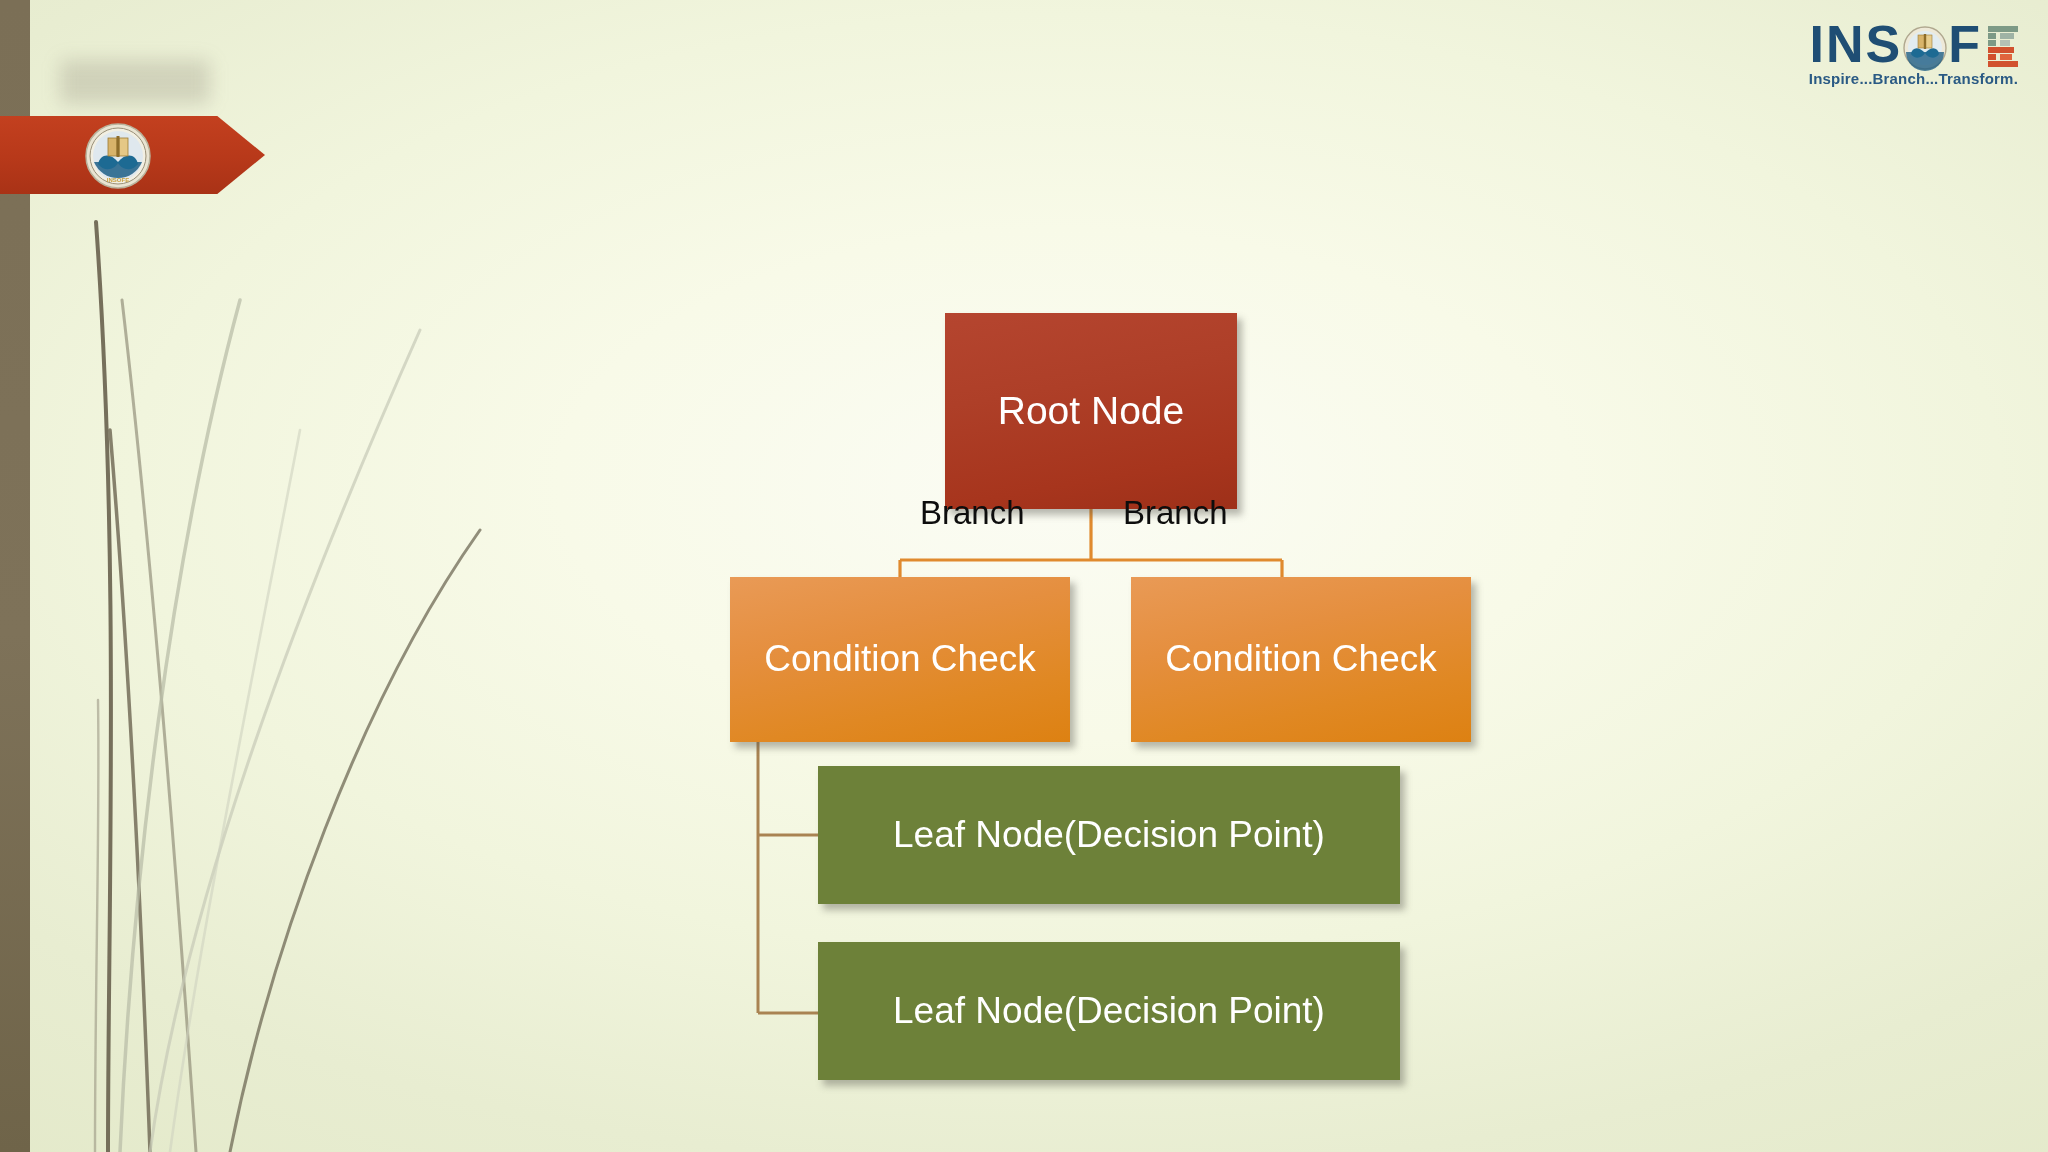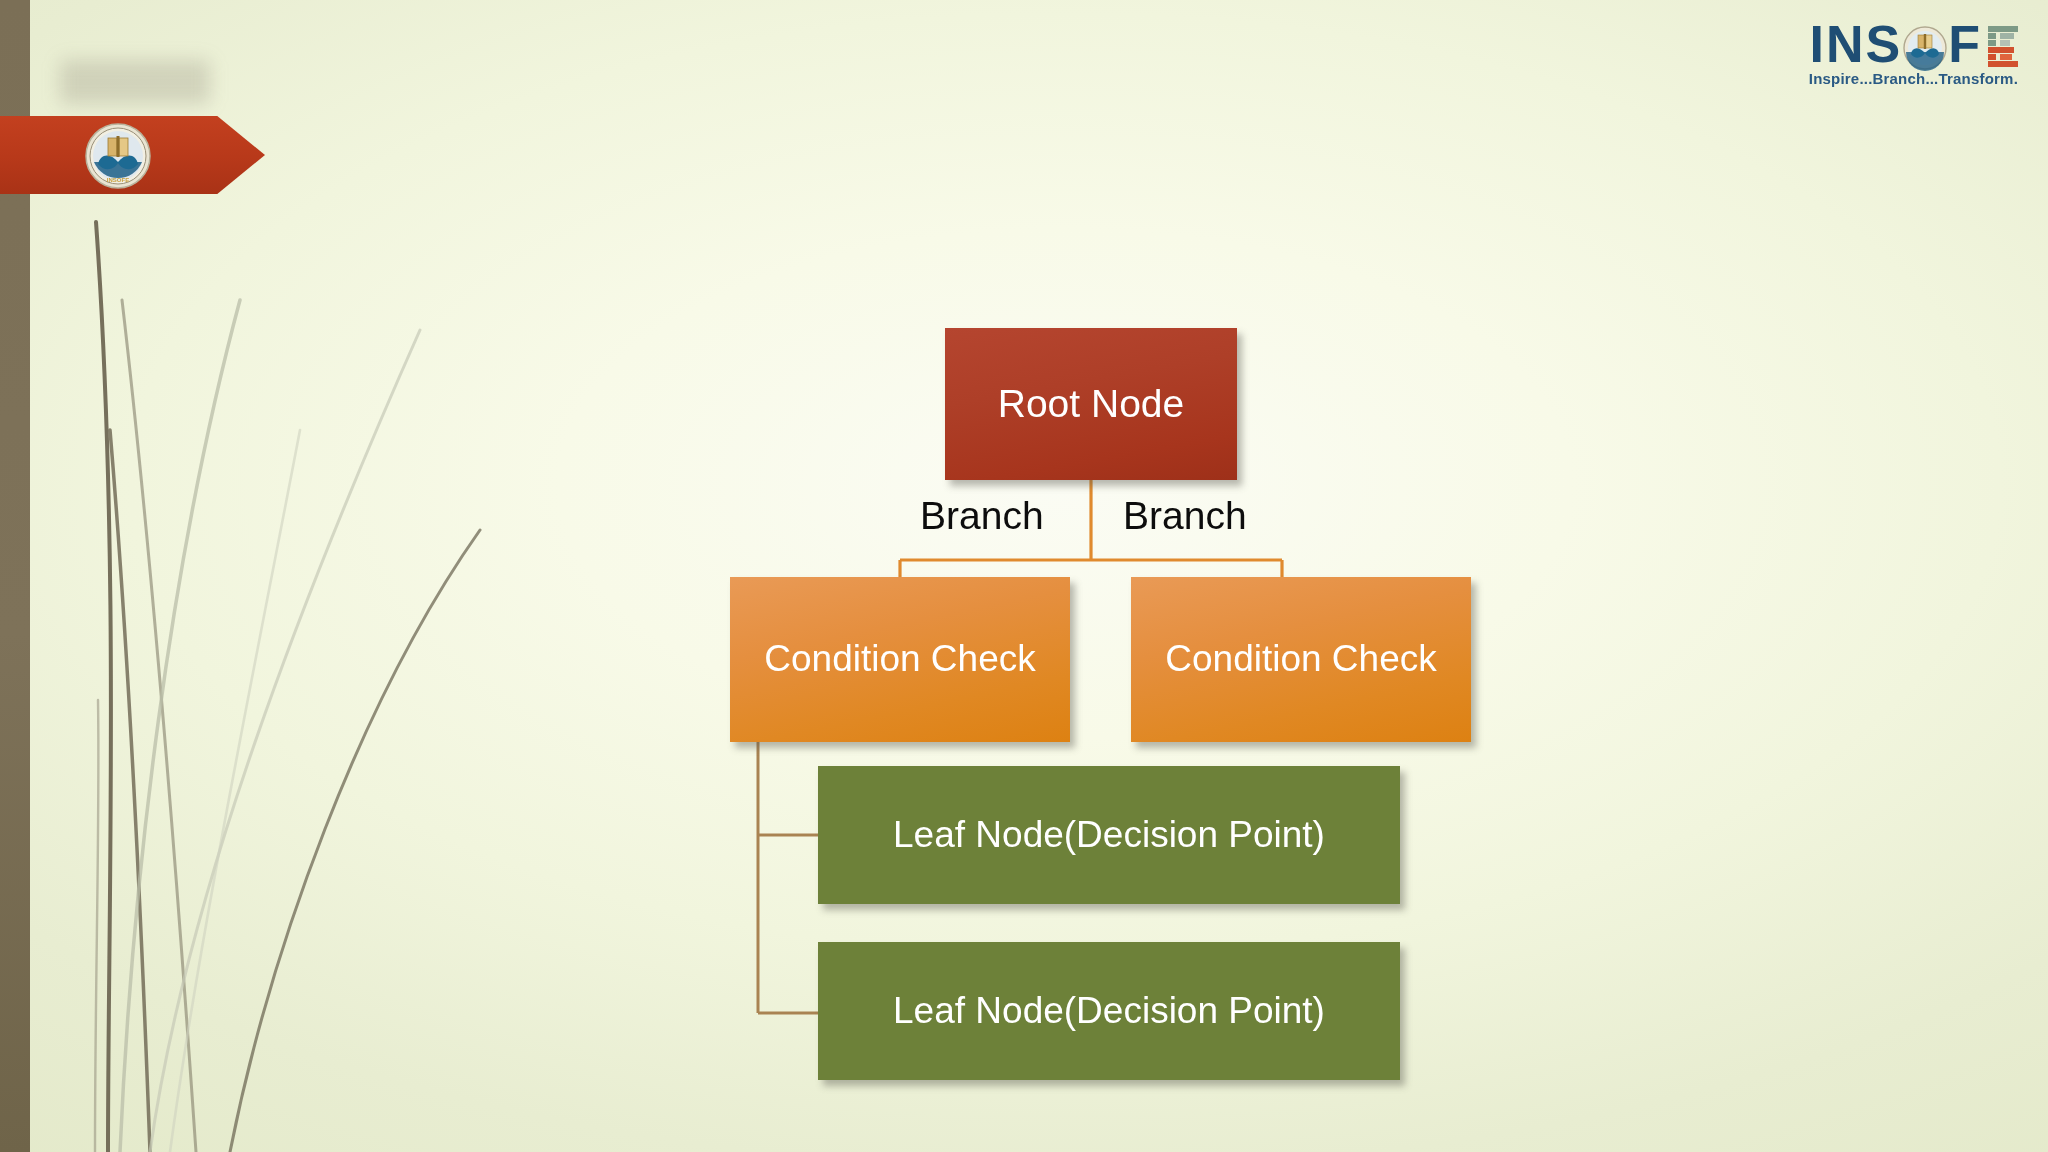--- a/index.html
+++ b/index.html
@@ -95,21 +95,21 @@
   .node {
     position:absolute;
     display:flex; align-items:center; justify-content:center;
     color:#ffffff;
     font-family:"Liberation Sans", sans-serif;
     box-shadow:5px 6px 7px rgba(90,90,80,0.42);
     text-align:center;
     line-height:1.1;
   }
   .node-root {
-    left:945px; top:328px; width:292px; height:152px;
+    left:945px; top:313px; width:292px; height:196px;
     background:linear-gradient(170deg,#b5452f 0%, #ae3f28 38%, #a7351d 78%, #9e3019 100%);
     font-size:39px;
   }
   .node-cond {
     top:577px; width:340px; height:165px;
     background:linear-gradient(168deg,#e99a56 0%, #e58f3f 35%, #e08823 72%, #dd8112 100%);
     font-size:37px;
   }
   .node-cond.left  { left:730px; }
   .node-cond.right { left:1131px; }
@@ -118,21 +118,21 @@
     left:818px; width:582px; height:138px;
     background:#6d8139;
     font-size:37px;
   }
   .node-leaf.one { top:766px; }
   .node-leaf.two { top:942px; }
 
   .branch-label {
     position:absolute;
     font-family:"Liberation Sans", sans-serif;
-    font-size:39px;
+    font-size:33px;
     color:#0d0d0d;
   }
   .branch-label.l { left:920px; top:494px; }
   .branch-label.r { left:1123px; top:494px; }
 
   .connectors { position:absolute; left:0; top:0; width:2048px; height:1152px; }
 </style>
 </head>
 <body>
 

